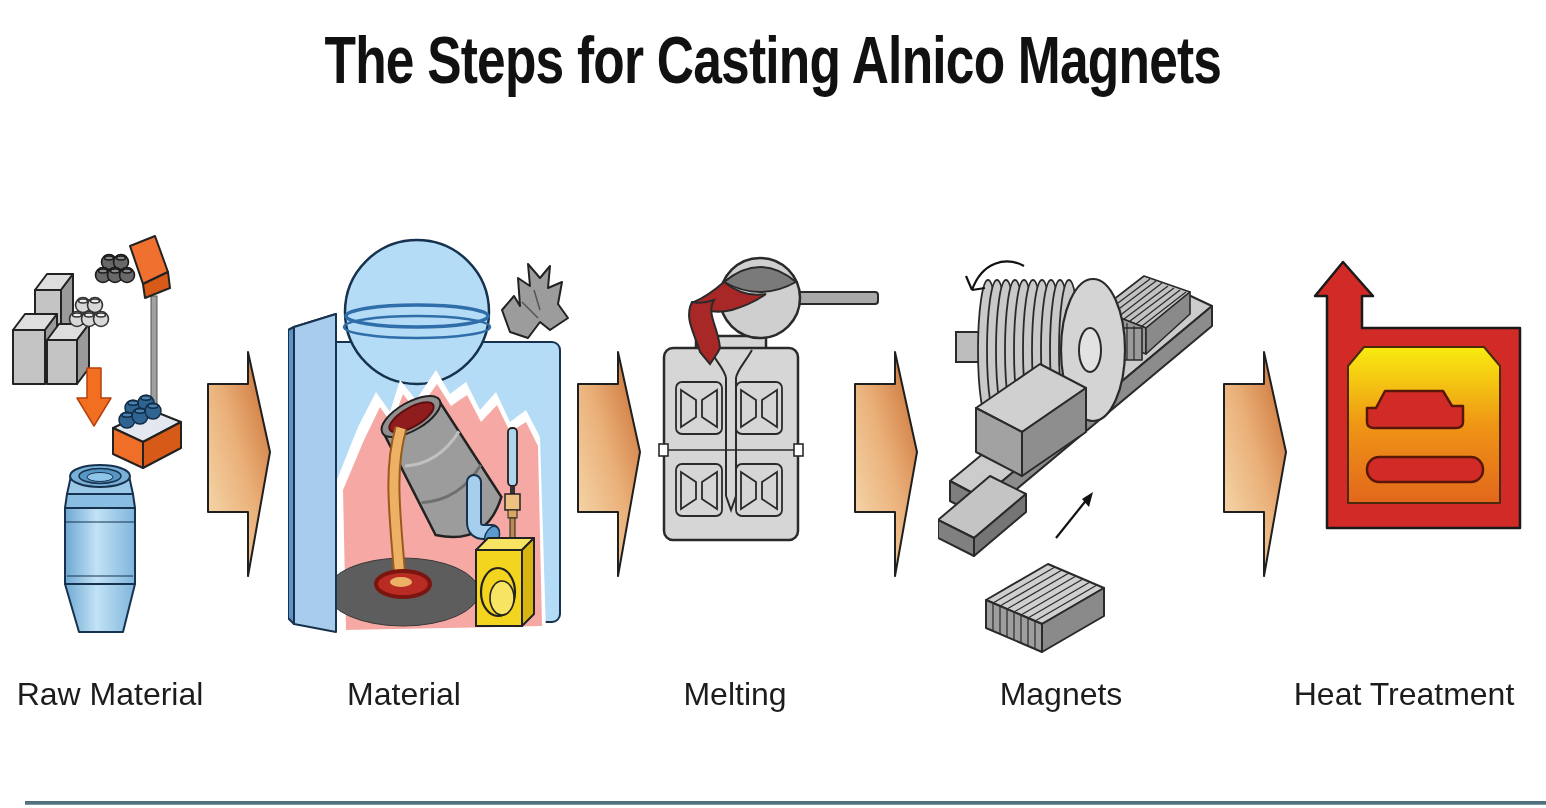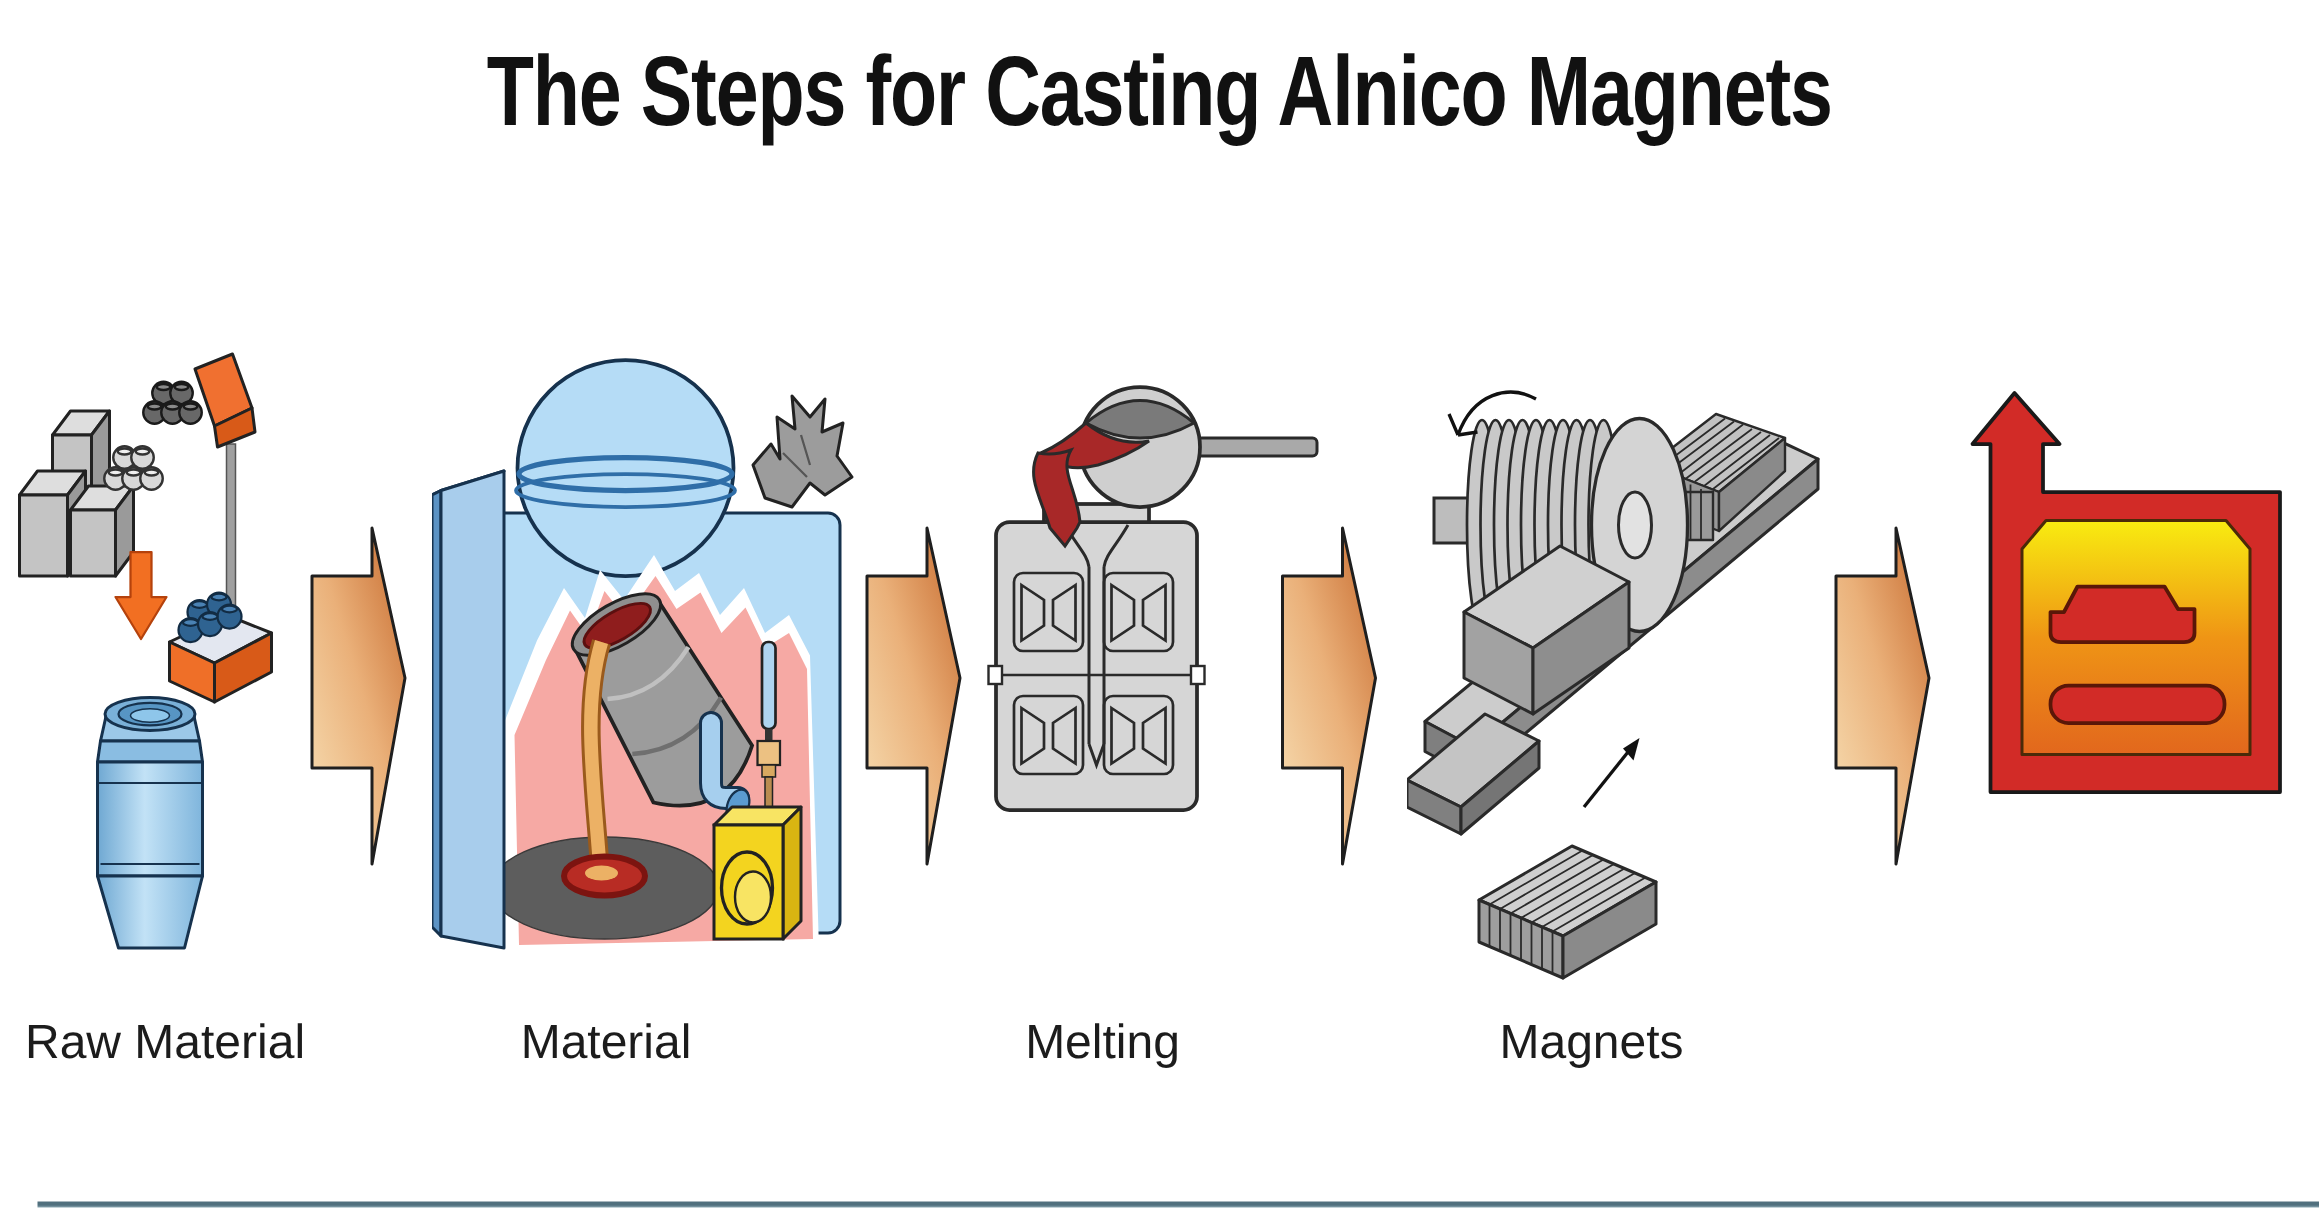--- a/index.html
+++ b/index.html
@@ -314,15 +314,16 @@
       <polygon points="62,95 182,95 198,114 198,251 46,251 46,114" fill="url(#heatGrad)" stroke="#4a2a08" stroke-width="2" stroke-linejoin="round"></polygon>
       <path d="M65,168 v-12 h9 l9,-17 h58 l9,15 h11 v16 q0,6 -7,6 h-82 q-7,0 -7,-6 z" fill="#d22b27" stroke="#5a1708" stroke-width="2.5" stroke-linejoin="round"></path>
       <rect x="65" y="205" width="116" height="25" rx="12" fill="#d22b27" stroke="#5a1708" stroke-width="2.5"></rect>
     </g>
   </svg>
 
   <div class="step-label" style="left:110px">Raw Material</div>
   <div class="step-label" style="left:404px">Material</div>
   <div class="step-label" style="left:735px">Melting</div>
   <div class="step-label" style="left:1061px">Magnets</div>
+  <div class="step-label" style="left:1404px">Heat Treatment</div>
 
   <div class="divider"></div>
 </div>
 
 </body></html>

